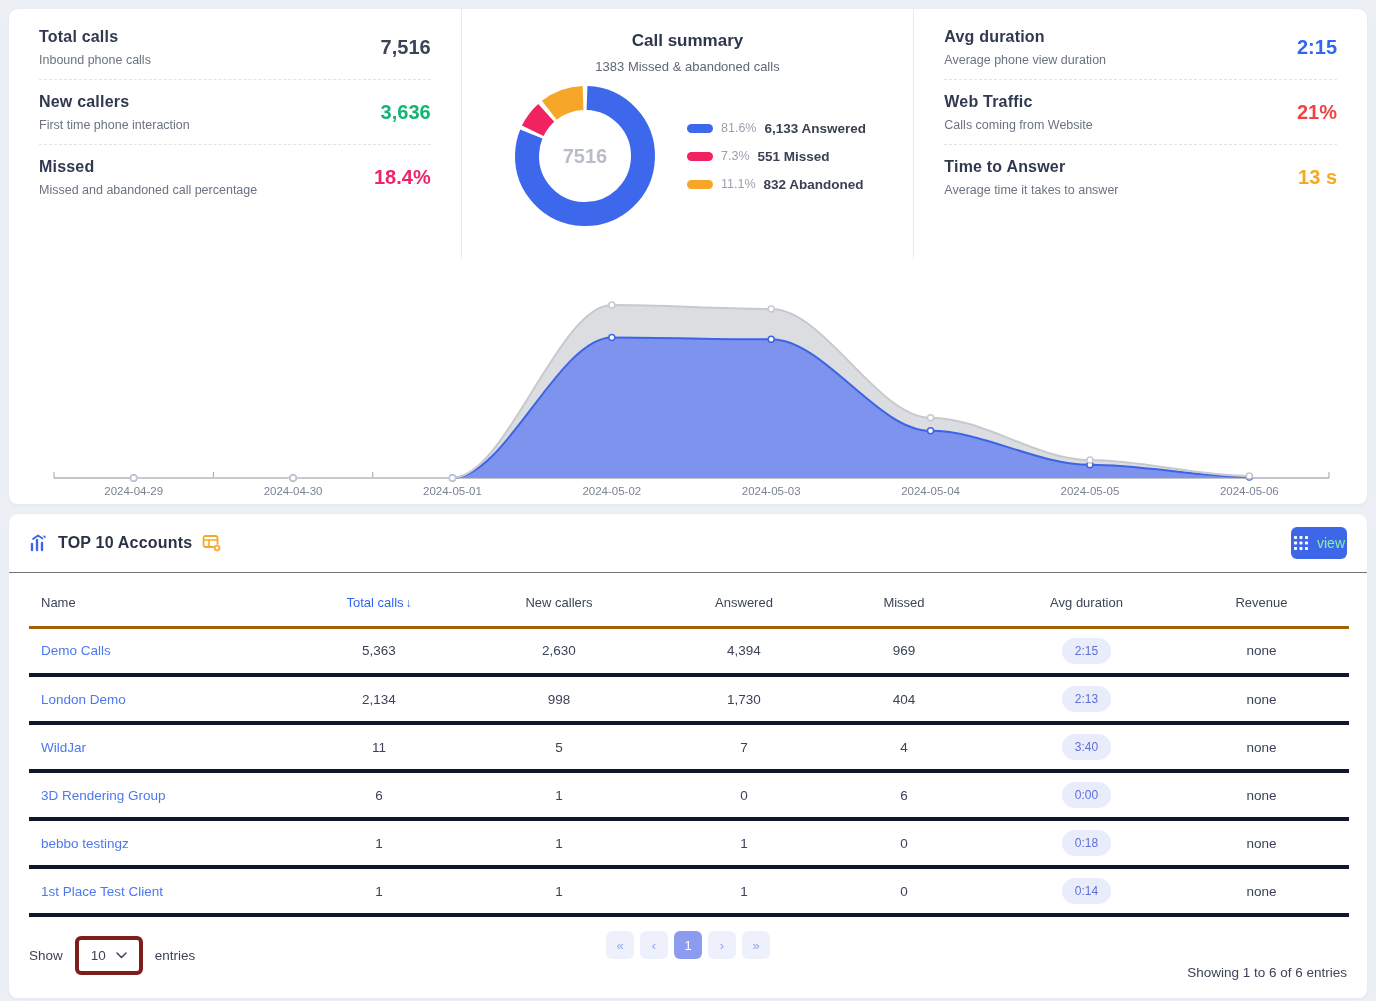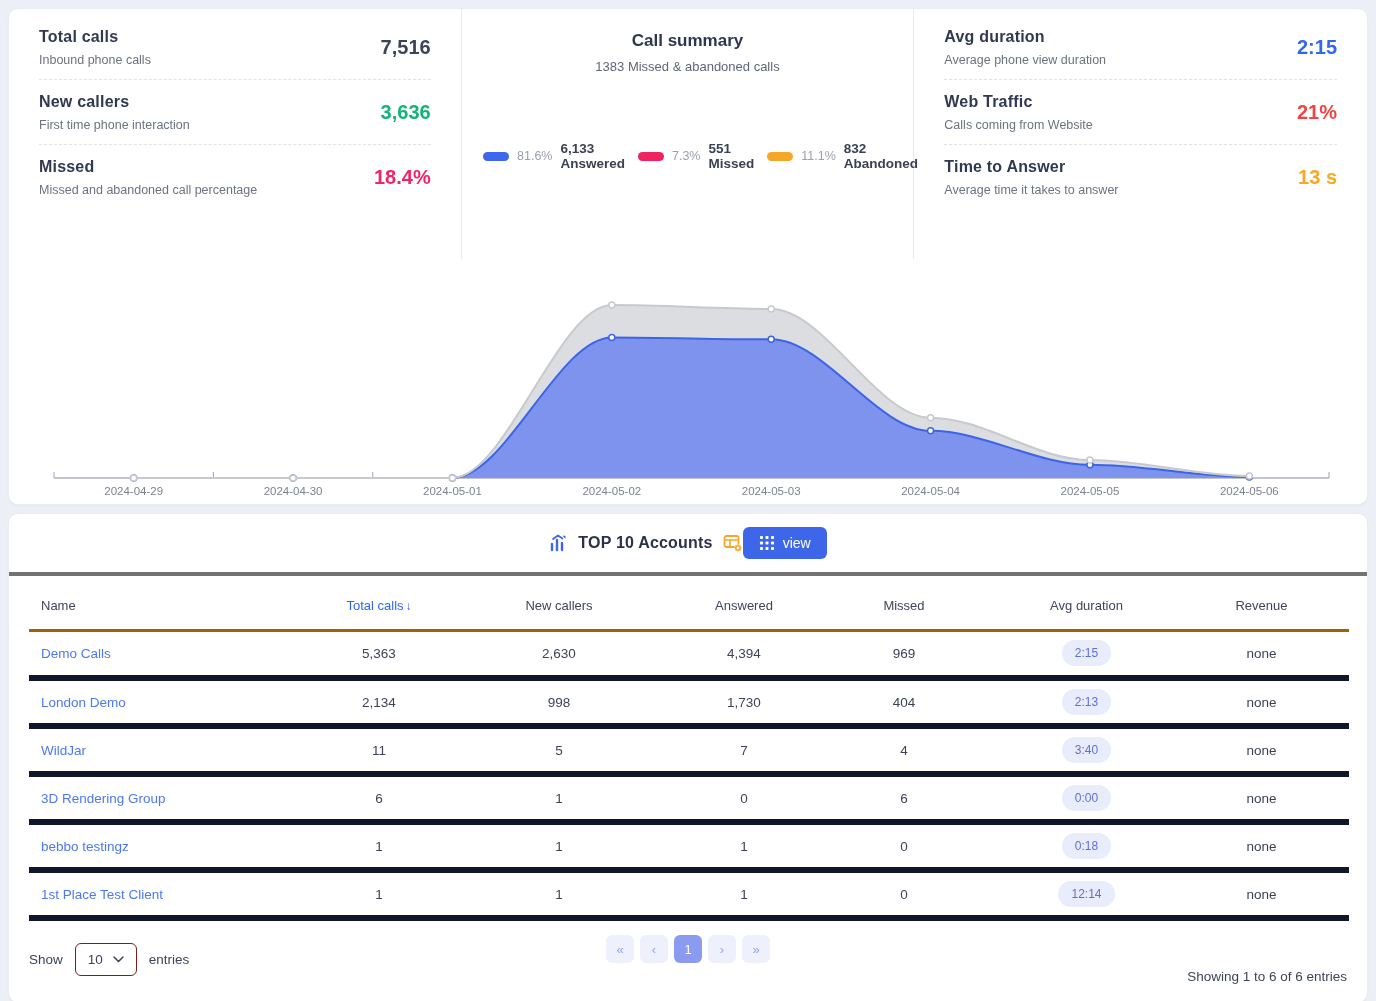--- a/index.html
+++ b/index.html
@@ -29,64 +29,64 @@
   .stat-row + .stat-row { border-top:1px dashed #dfe3ea; }
   .stat-title { font-size:16px; font-weight:700; color:#303950; letter-spacing:.2px; }
   .stat-sub { font-size:12.5px; color:#6b7380; margin-top:7px; }
   .stat-value { font-size:20px; font-weight:700; white-space:nowrap; }
   
   .donut-col { text-align:center; padding-top:22px; }
   .donut-title { font-size:17px; font-weight:700; color:#2e3650; }
   .donut-sub { font-size:13px; color:#5f6776; margin-top:8px; }
   .donut-wrap { display:flex; align-items:center; justify-content:center; gap:26px; margin-top:6px; }
   .donut-center-text { font-size:20px; font-weight:700; fill:#b8bdc8; }
-  .legend { display:flex; gap:13px; text-align:left; }
+  .legend { display:flex; flex-direction:column; gap:13px; text-align:left; }
   .legend-item { display:flex; align-items:center; gap:8px; }
   .legend-pill { width:26px; height:9px; border-radius:5px; display:inline-block; flex:0 0 auto; }
   .legend-pct { font-size:12.5px; color:#9aa1ae; }
   .legend-label { font-size:13.5px; color:#3a4152; font-weight:600; }
   
   .chart-wrap { height:245px; }
   .axis-label { font-size:11.5px; fill:#7b8290; }
   
   .card-table { margin-top:8px; }
   .table-header {
-    display:flex; align-items:center; justify-content:center;
-    padding:13px 20px; border-bottom:4px solid #737373;
+    display:flex; align-items:center; justify-content:space-between;
+    padding:13px 20px; border-bottom:1px solid #737373;
   }
   .th-left { display:flex; align-items:center; gap:10px; }
   .table-title { font-size:16px; font-weight:700; color:#2b3248; letter-spacing:.2px; }
   .view-btn {
     display:flex; align-items:center; gap:8px;
-    background:#3e66e8; color:#ffffff; border:none; cursor:pointer;
+    background:#3e66e8; color:#86efac; border:none; cursor:pointer;
     font-family:inherit; font-size:14px;
-    padding:8px 16px; border-radius:6px;
+    padding:8px 2px; border-radius:6px;
   }
   table.accounts { width:calc(100% - 40px); margin:6px 20px 0 20px; border-collapse:collapse; table-layout:fixed; }
   th, td { font-size:13.5px; height:48px; vertical-align:middle; }
   thead th { font-weight:400; color:#3e4559; border-bottom:3px solid #a16207; text-align:center; font-size:13px; }
   thead th.c-name { text-align:left; padding-left:12px; }
   th.sorted { color:#2f66f4; }
   .sort-arrow { font-size:12px; margin-left:2px; }
-  tbody td { border-bottom:6px solid #0f172a; text-align:center; color:#3c4357; }
+  tbody td { border-bottom:4px solid #0f172a; text-align:center; color:#3c4357; }
   tbody td.c-name { text-align:left; padding-left:12px; }
   a.account-link { color:#4c79f0; text-decoration:none; font-size:13.5px; }
   .dur-pill {
     display:inline-block; background:#e8ecfb; color:#5f6fd8;
     font-size:12px; padding:6px 13px; border-radius:14px; min-width:44px;
   }
   
   .table-footer { display:flex; padding:14px 20px 18px 20px; }
   .tf-left { display:flex; align-items:center; gap:12px; flex:1; }
   .tf-center { display:flex; gap:6px; }
   .tf-right { flex:1; text-align:right; font-size:13.5px; color:#3d4457;margin-top:34px; }
   .show-label, .entries-label { font-size:13.5px; color:#3d4457; }
   .select-box {
     display:flex; align-items:center; gap:10px; cursor:pointer;
-    border:1px solid #7f1d1d; border-radius:6px; background:#fff;
+    border:4px solid #7f1d1d; border-radius:6px; background:#fff;
     padding:8px 12px; font-size:13.5px; color:#3d4457;
   }
   .pg {
     width:28px; height:28px; border:none; border-radius:6px; cursor:pointer;
     background:#eef1fb; color:#93a2ee; font-size:13px; font-family:inherit;
     display:flex; align-items:center; justify-content:center;
   }
   .pg.active { background:#8b9cf0; color:#ffffff; }
 </style>
 </head>
@@ -324,21 +324,21 @@
             <td>0</td>
             <td><span class="dur-pill">0:18</span></td>
             <td>none</td>
           </tr>
           <tr>
             <td class="c-name"><a href="#" class="account-link">1st Place Test Client</a></td>
             <td>1</td>
             <td>1</td>
             <td>1</td>
             <td>0</td>
-            <td><span class="dur-pill">12:14</span></td>
+            <td><span class="dur-pill">0:14</span></td>
             <td>none</td>
           </tr>
         </tbody>
     </table>
 
     <div class="table-footer">
       <div class="tf-left">
         <span class="show-label">Show</span>
         <div class="select-box">
           <span>10</span>

